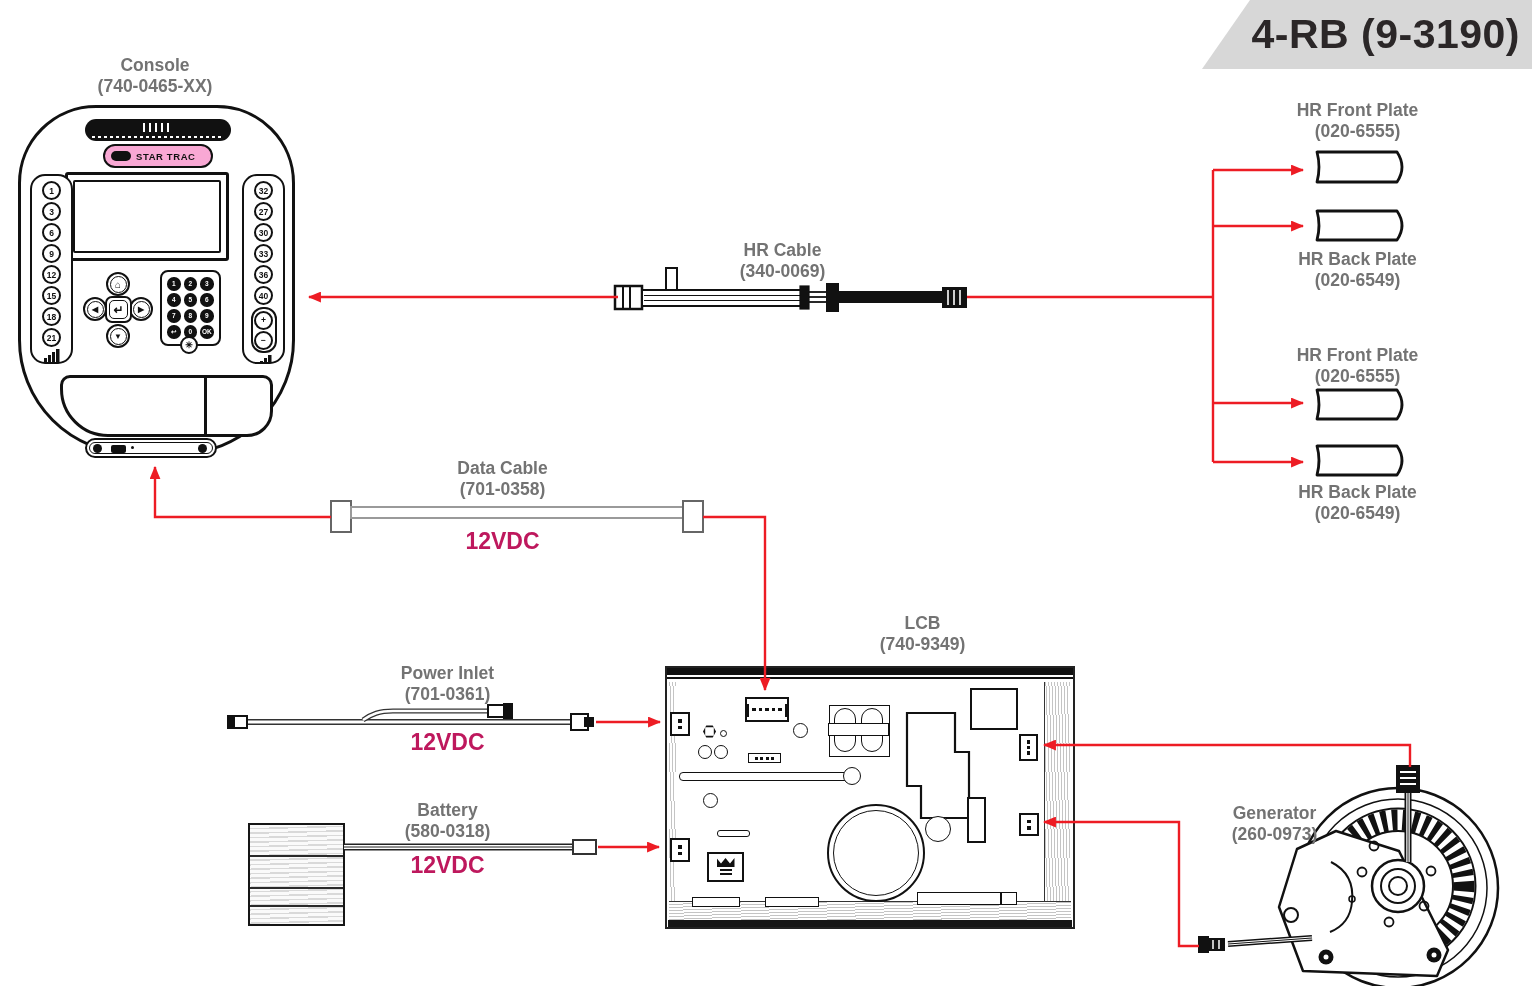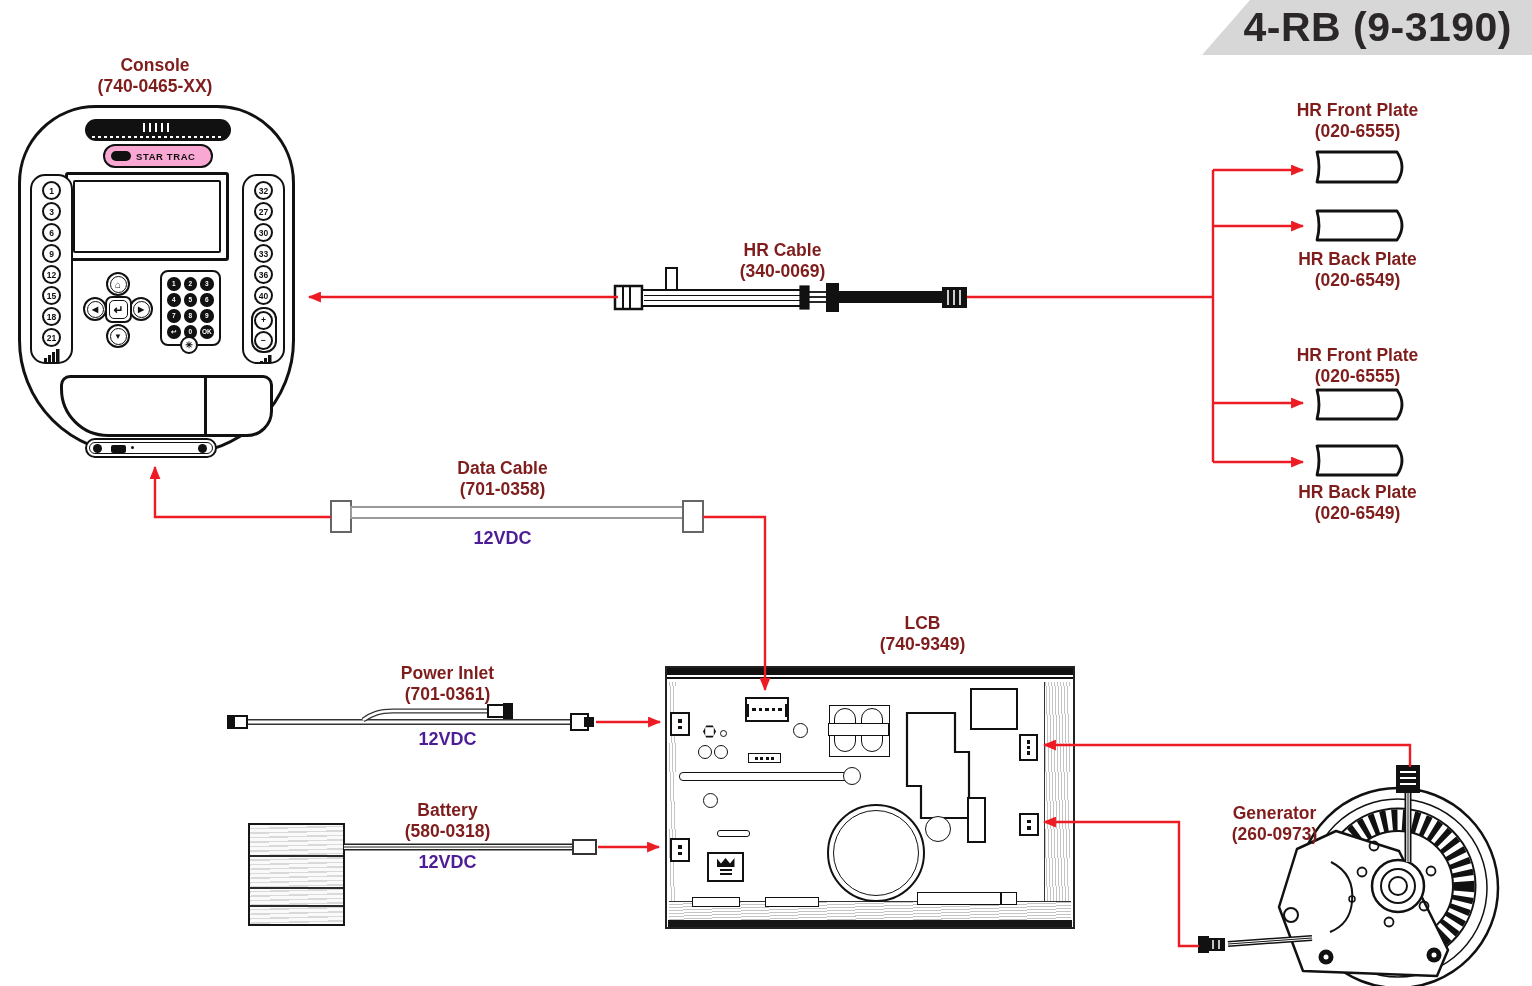--- a/index.html
+++ b/index.html
@@ -1,24 +1,24 @@
 <!DOCTYPE html>
 <html><head>
 <meta charset="utf-8">
 <style>
   *{margin:0;padding:0;box-sizing:border-box}
   html,body{width:1532px;height:986px}
   body{position:relative;background:#fff;font-family:"Liberation Sans",sans-serif;overflow:hidden;color:#231f20}
   
-  .lbl{position:absolute;text-align:center;font-weight:bold;font-size:17.5px;line-height:21px;color:#7f1d1d;z-index:6}
-  .volt{position:absolute;text-align:center;font-weight:bold;font-size:18px;color:#4c1d95;z-index:6}
+  .lbl{position:absolute;text-align:center;font-weight:bold;font-size:17.5px;line-height:21px;color:#737373;z-index:6}
+  .volt{position:absolute;text-align:center;font-weight:bold;font-size:23px;color:#be185d;z-index:6}
   
-  .banner{position:absolute;left:1202px;top:0;width:330px;height:55px;background:#d7d7d7;
+  .banner{position:absolute;left:1202px;top:0;width:330px;height:69px;background:#d7d7d7;
           clip-path:polygon(48px 0,100% 0,100% 100%,0 100%);z-index:6;
-          display:flex;align-items:center;justify-content:flex-end;padding-right:20px}
+          display:flex;align-items:center;justify-content:flex-end;padding-right:12px}
   .banner span{font-size:41px;font-weight:600;color:#2b2728;letter-spacing:.5px}
   
   .console{position:absolute;left:18px;top:105px;width:277px;height:350px;border:3px solid #111;
            border-radius:78px 78px 115px 115px;background:#fff;z-index:3}
   .vent{position:absolute;left:64px;top:11px;width:146px;height:22px;background:#111;border-radius:11px}
   .vent .ticks{position:absolute;left:58px;top:4px;width:30px;height:9px;
                background:repeating-linear-gradient(90deg,#fff 0 2px,#111 2px 6px)}
   .vent .dots{position:absolute;left:7px;right:7px;bottom:3px;height:2px;
               background:repeating-linear-gradient(90deg,#fff 0 3px,transparent 3px 6px)}
   .logo{position:absolute;left:82px;top:36px;width:110px;height:24px;border:2.5px solid #111;border-radius:13px;

